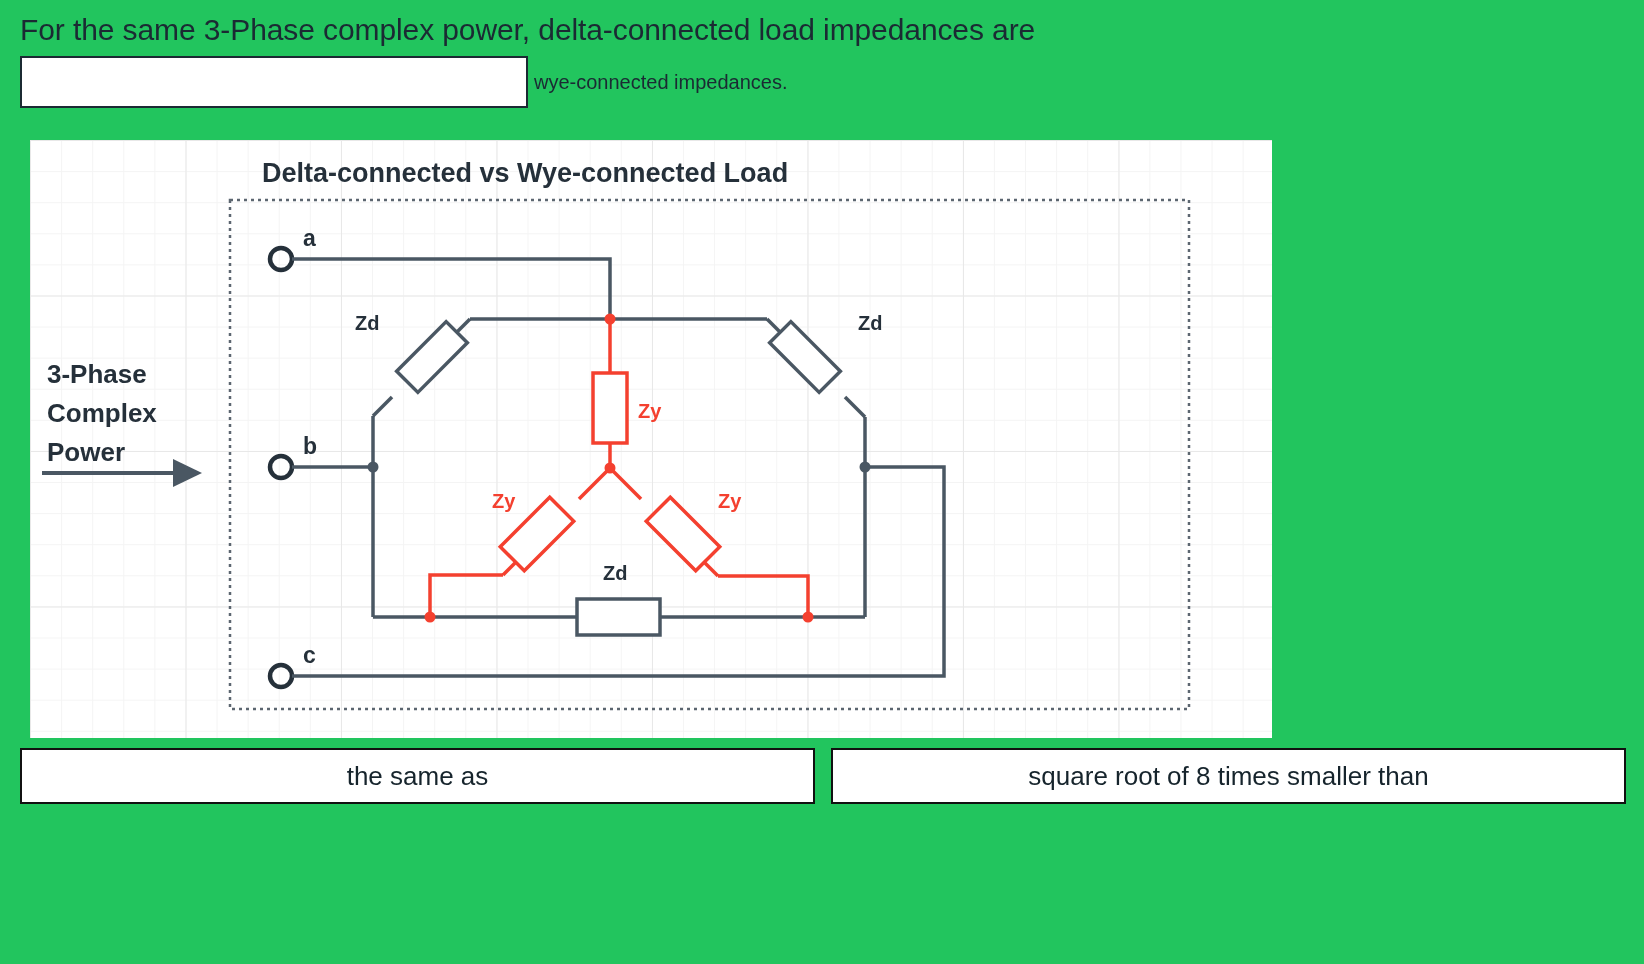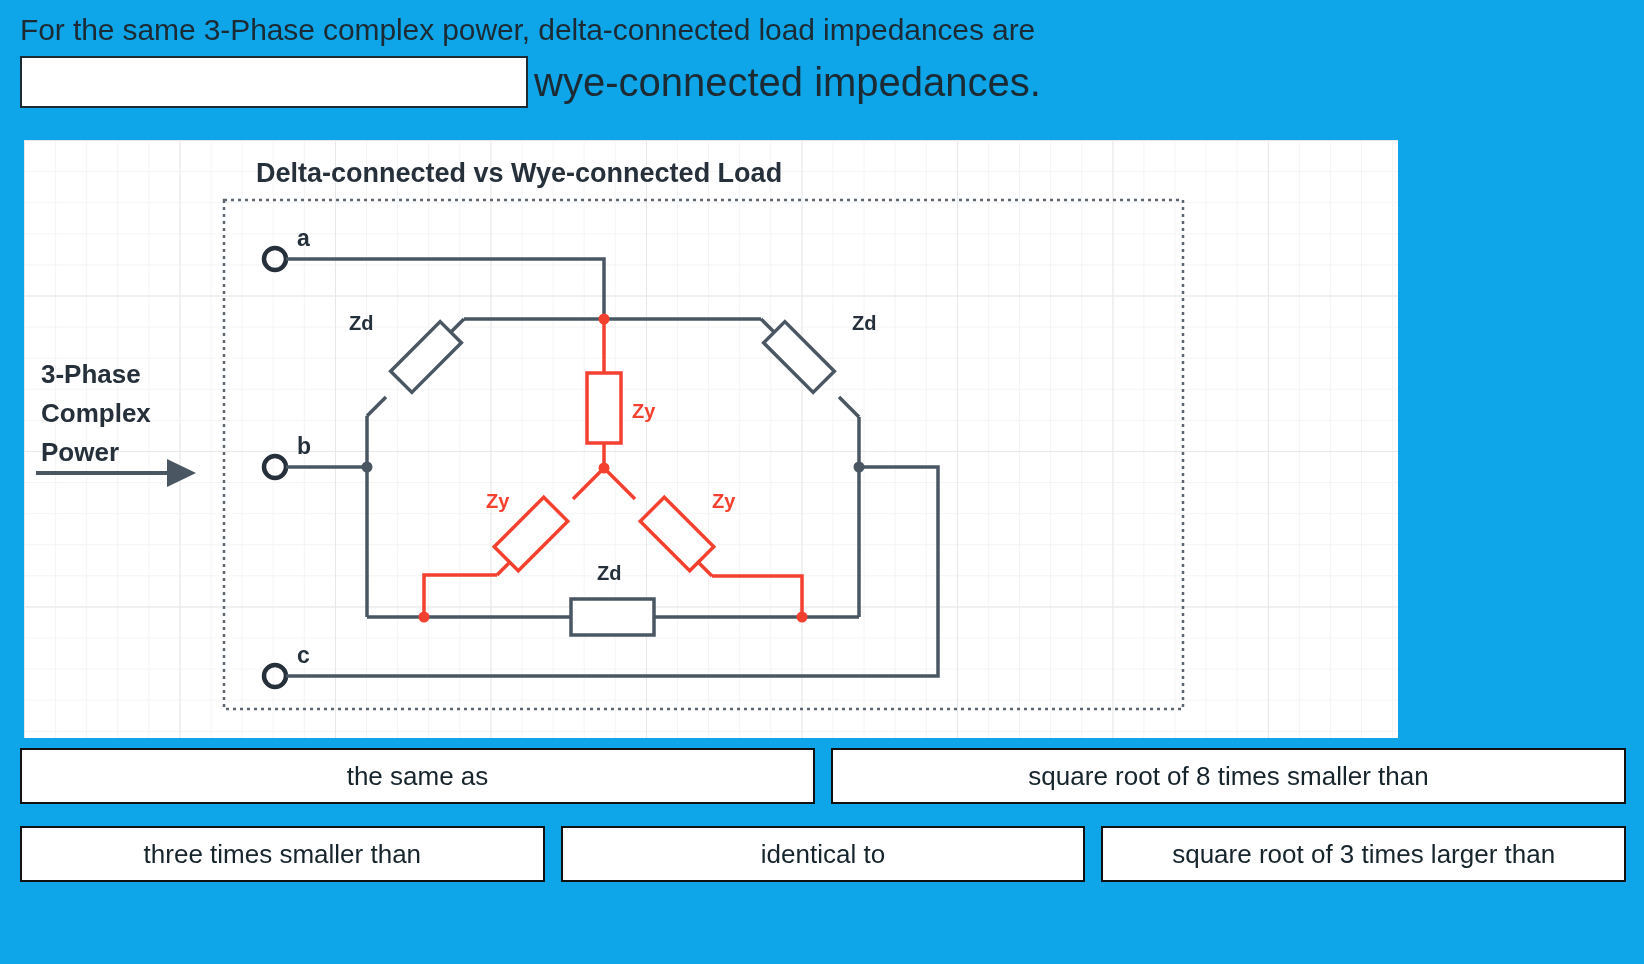--- a/index.html
+++ b/index.html
@@ -11,21 +11,21 @@
     height: 964px;
     background: #eff7fa;
     font-family: "Liberation Sans", sans-serif;
     overflow: hidden;
   }
 
   #root {
     position: relative;
     width: 1644px;
     height: 964px;
-    background: #0ea5e9;
+    background: #22c55e;
   }
 
   
   .stem {
     position: absolute;
     left: 20px;
     top: 12px;
     width: 1600px;
   }
   .stem-line1 {
@@ -47,33 +47,33 @@
     background: #ffffff;
     border: 2px solid #1b2a33;
     outline: none;
     font-size: 24px;
     font-family: "Liberation Sans", sans-serif;
     padding: 0 8px;
     color: #1b2a33;
     border-radius: 0;
   }
   .stem-tail {
-    font-size: 40px;
+    font-size: 20px;
     line-height: 36px;
     color: #1b2a33;
     margin-left: 6px;
     white-space: nowrap;
   }
 
   
   .figure-panel {
     position: absolute;
-    left: 24px;
+    left: 30px;
     top: 140px;
-    width: 1374px;
+    width: 1242px;
     height: 598px;
     background: #ffffff;
     background-image:
       linear-gradient(to right, #e8e8e8 1px, transparent 1px),
       linear-gradient(to bottom, #e8e8e8 1px, transparent 1px),
       linear-gradient(to right, #f4f4f4 1px, transparent 1px),
       linear-gradient(to bottom, #f4f4f4 1px, transparent 1px);
     background-size:
       155.5px 155.5px,
       155.5px 155.5px,
@@ -230,20 +230,15 @@
       <text x="688" y="368" font-family="Liberation Sans, sans-serif" font-size="20" font-weight="bold" fill="#f4402f">Zy</text>
 
     </svg>
   </div>
 
   <div class="options">
     <div class="opt-row">
       <button class="opt-btn">the same as</button>
       <button class="opt-btn">square root of 8 times smaller than</button>
     </div>
-    <div class="opt-row">
-      <button class="opt-btn">three times smaller than</button>
-      <button class="opt-btn">identical to</button>
-      <button class="opt-btn">square root of 3 times larger than</button>
-    </div>
   </div>
 
 </div>
 
 </body></html>

